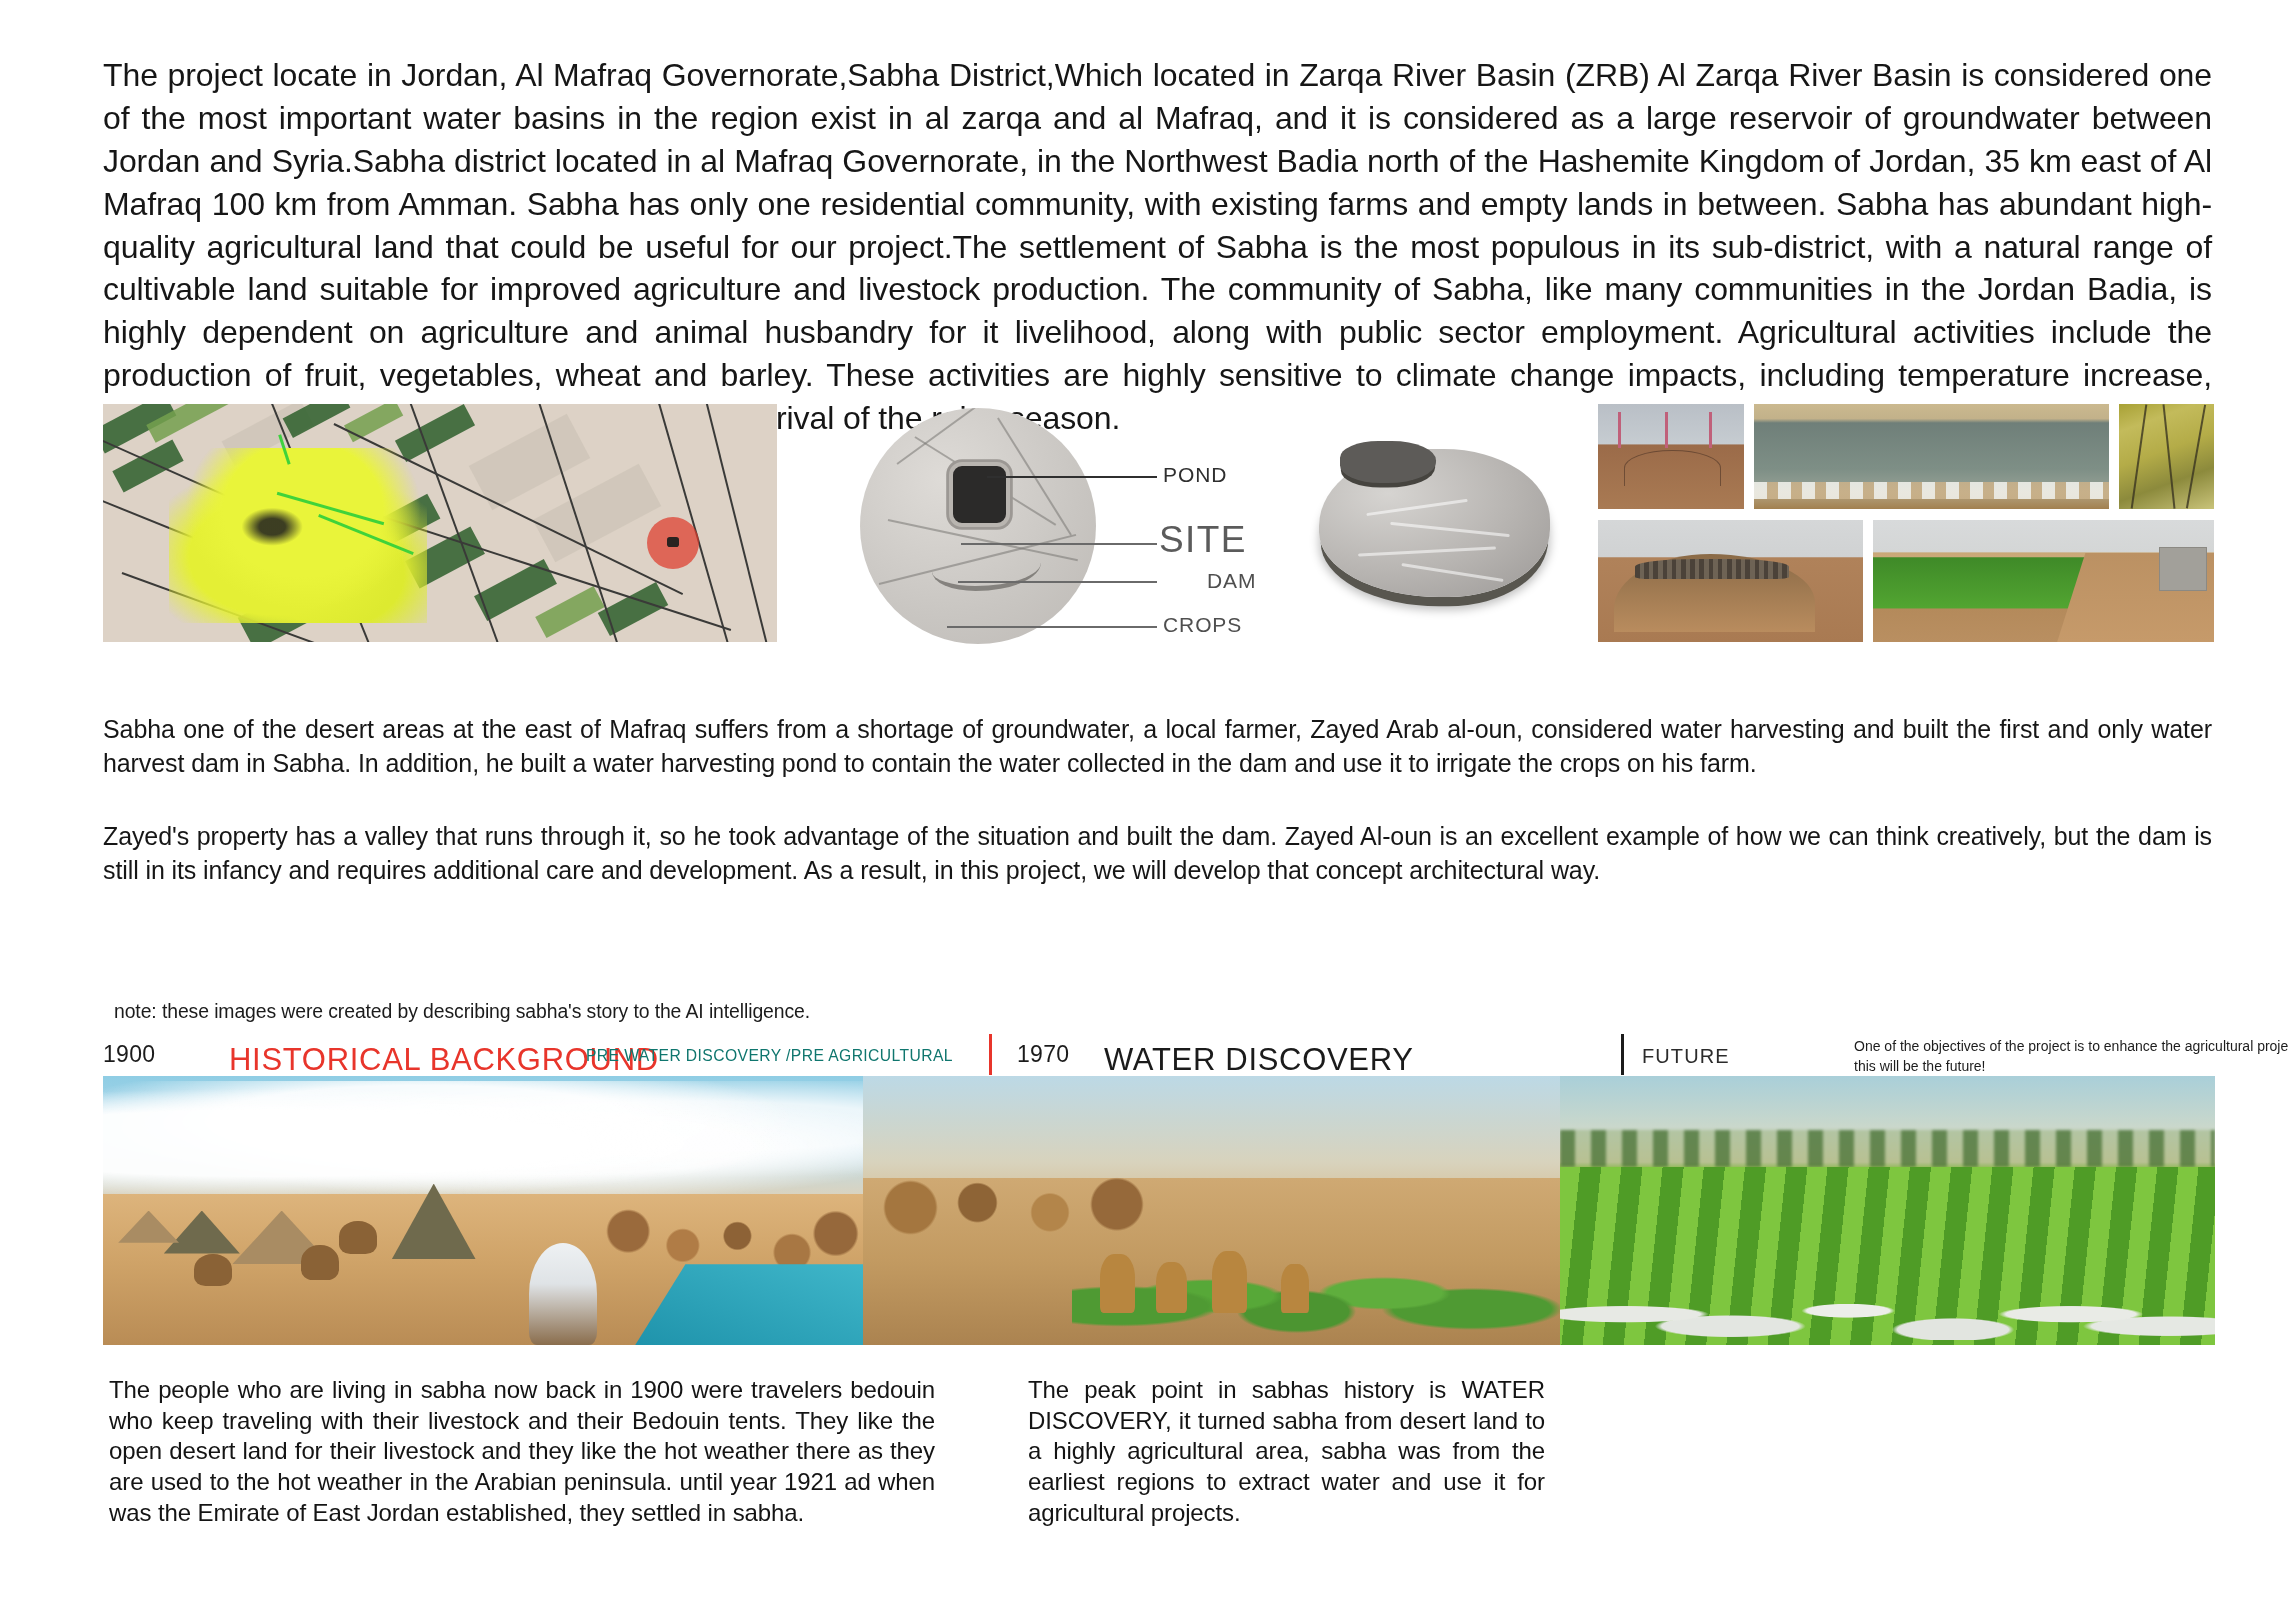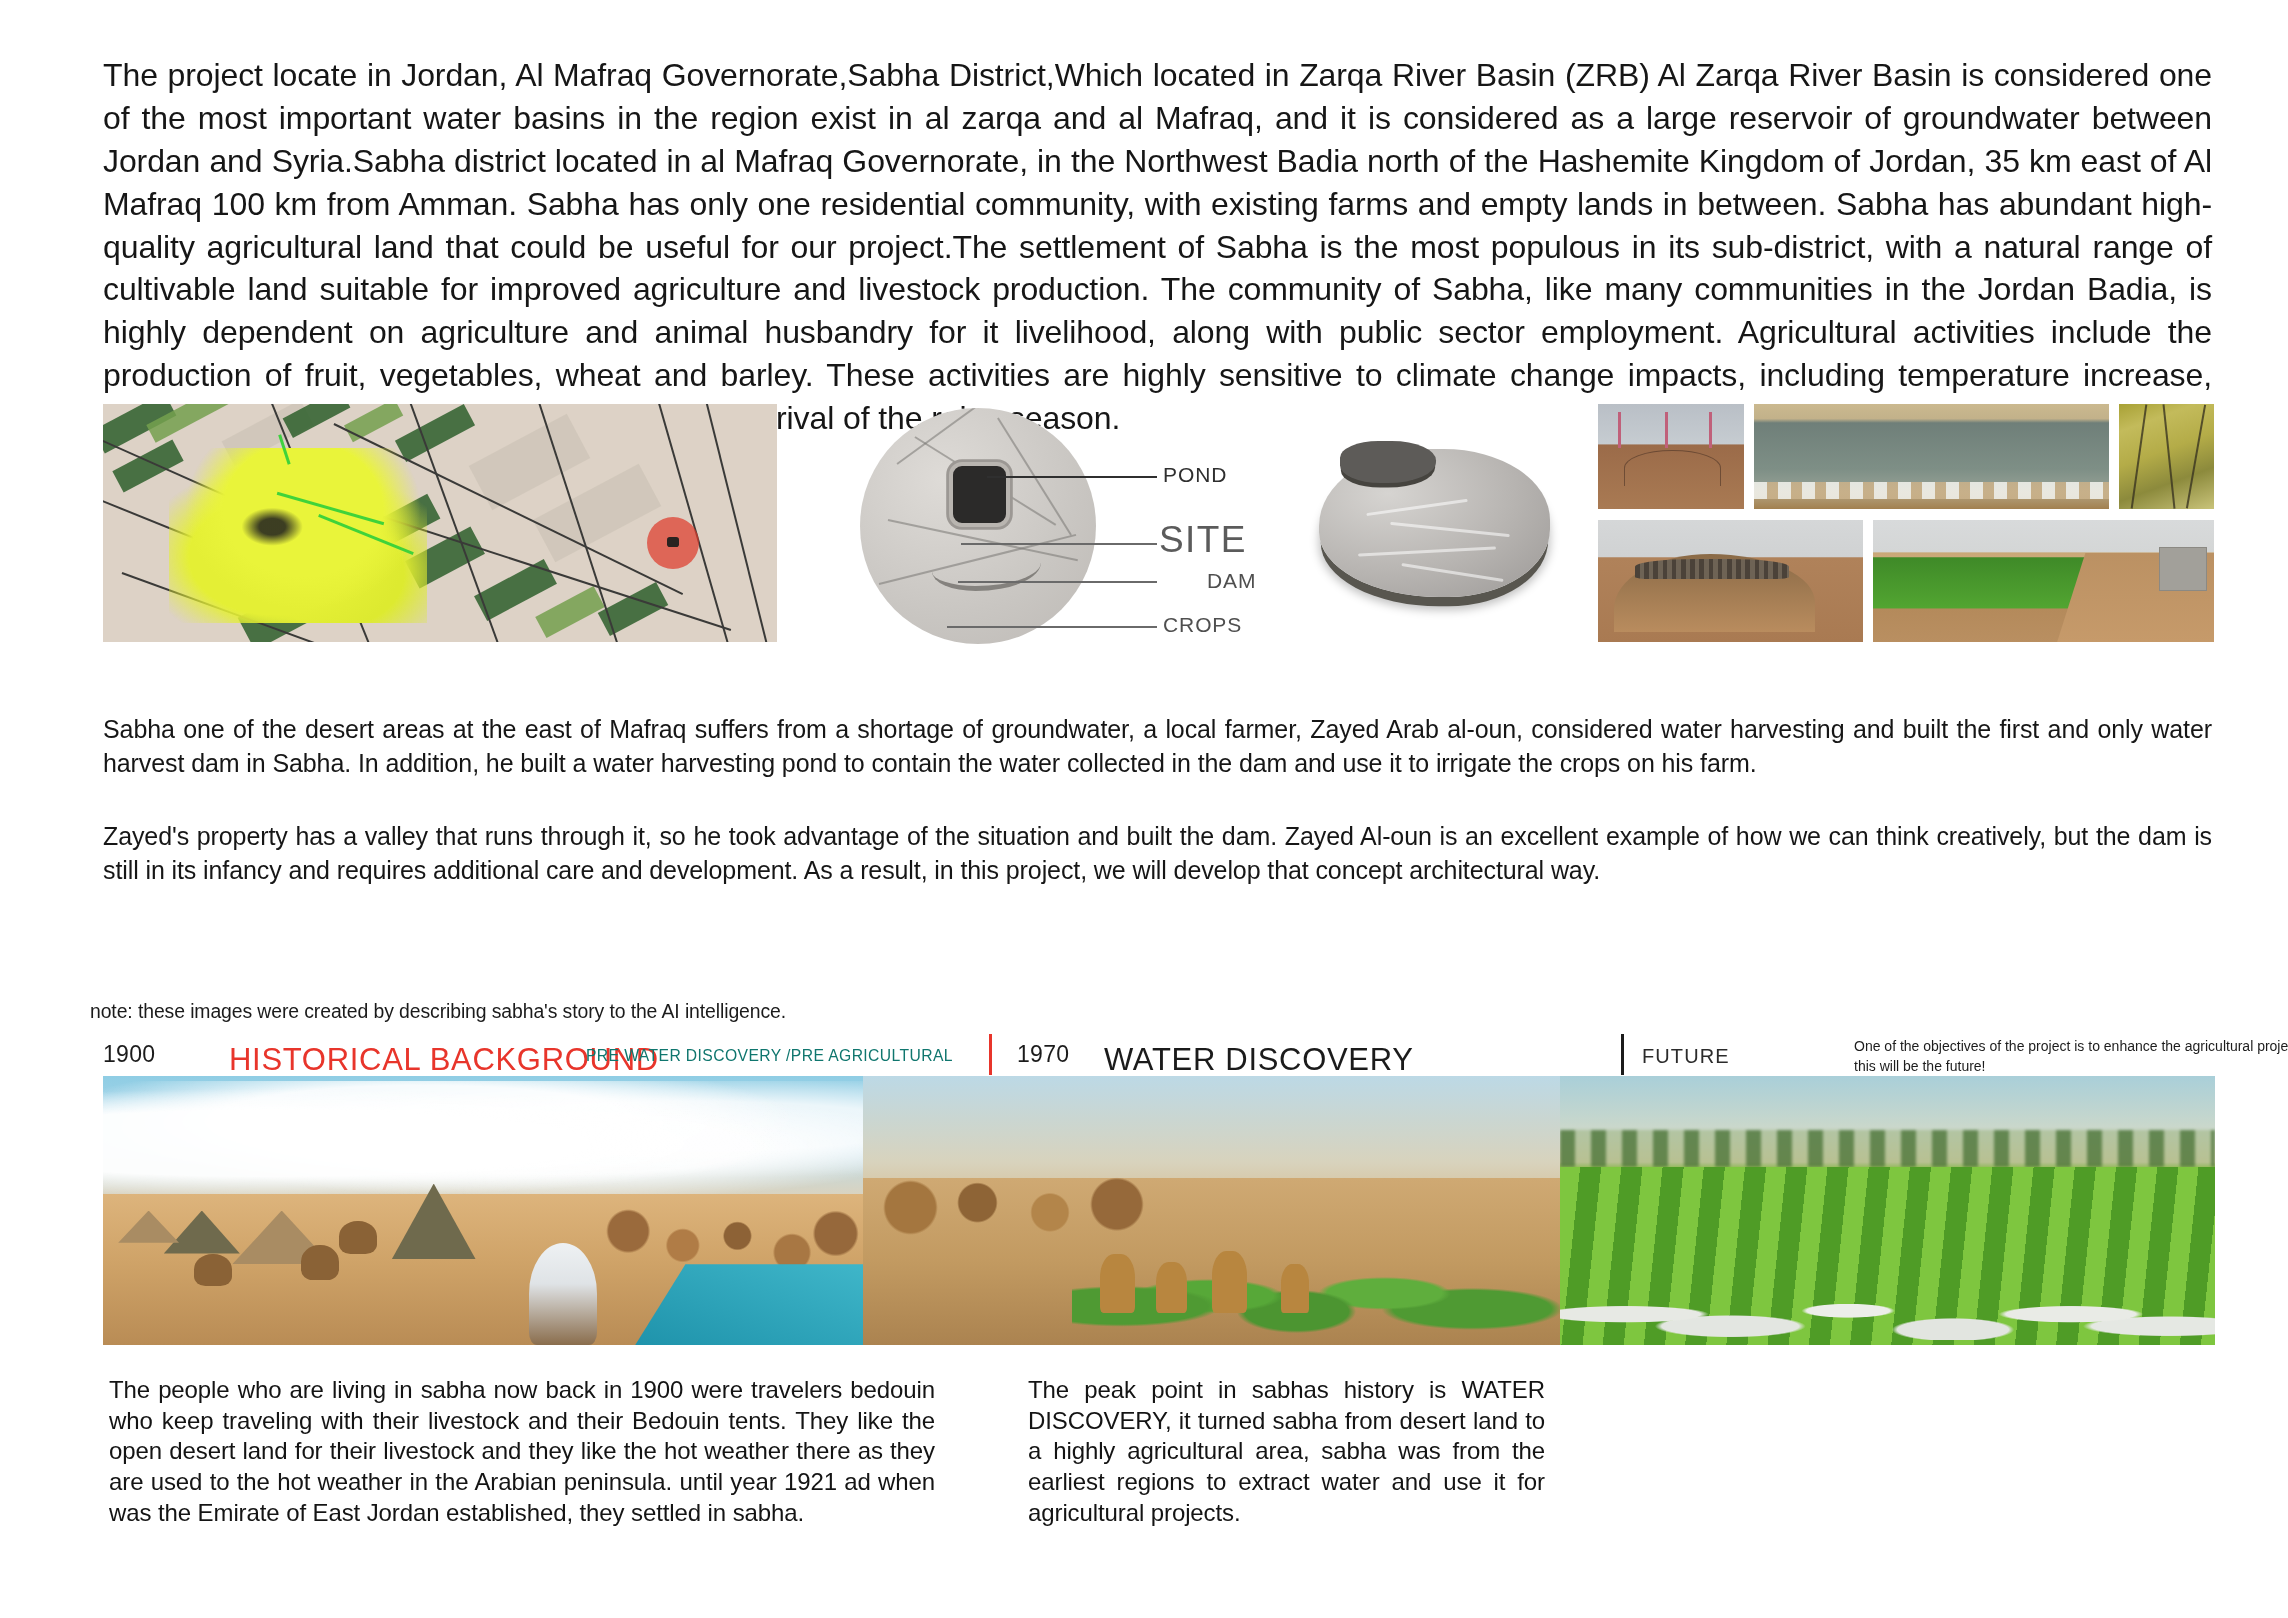--- a/index.html
+++ b/index.html
@@ -29,21 +29,21 @@
     line-height: 1.34;
     text-align: justify;
     letter-spacing: -0.1px;
     color: #161616;
   }
   #mid-para-1 { top: 713px; }
   #mid-para-2 { top: 820px; }
 
   .note-line {
     position: absolute;
-    left: 90px; top: 1000px;
+    left: 114px; top: 1000px;
     font-size: 19.4px;
     color: #1b1b1b;
     letter-spacing: -0.1px;
   }
 
   
   .media-strip { position: absolute; left: 103px; top: 404px; width: 2112px; height: 242px; }
 
   
   .sat-map {

